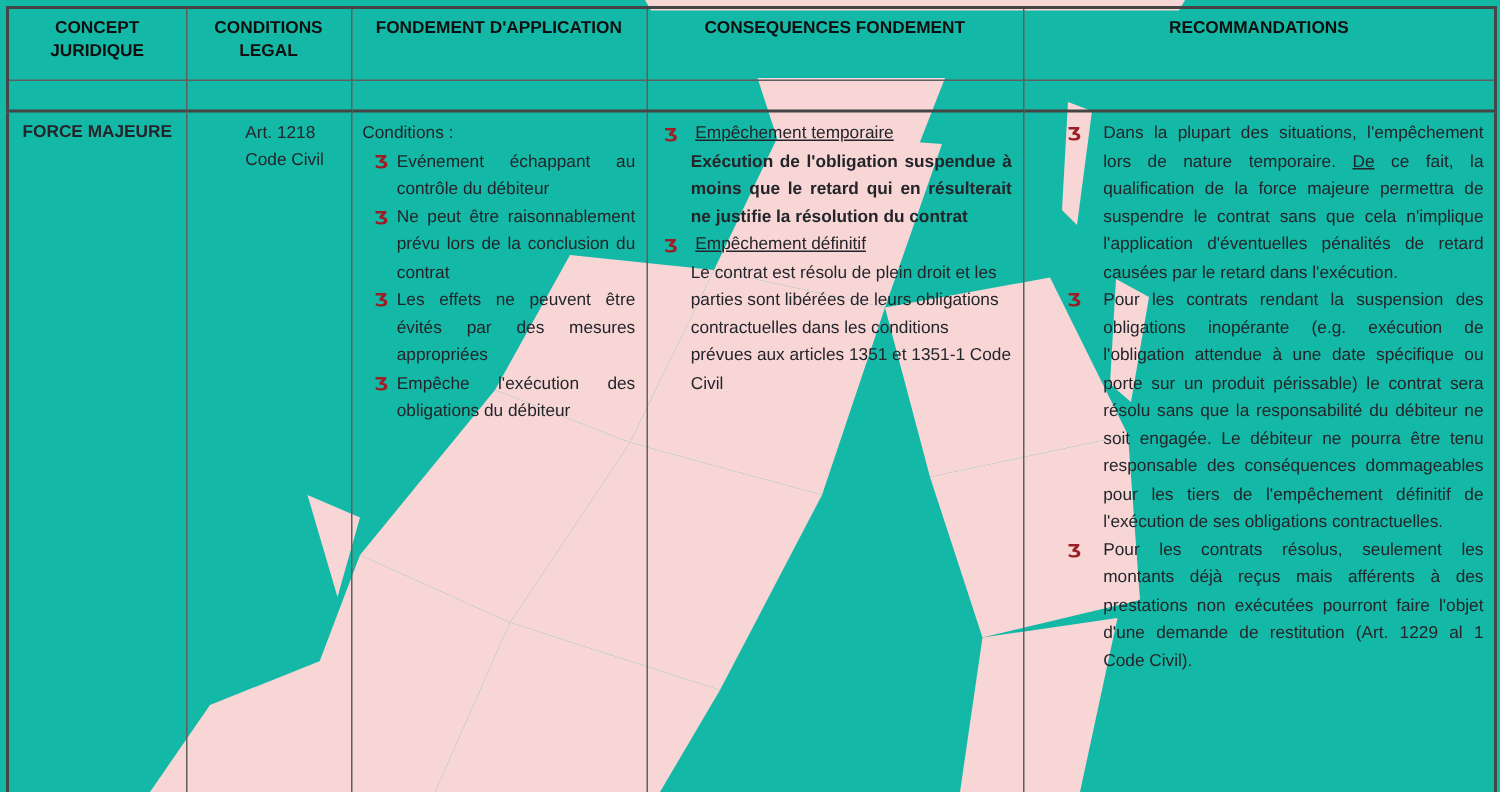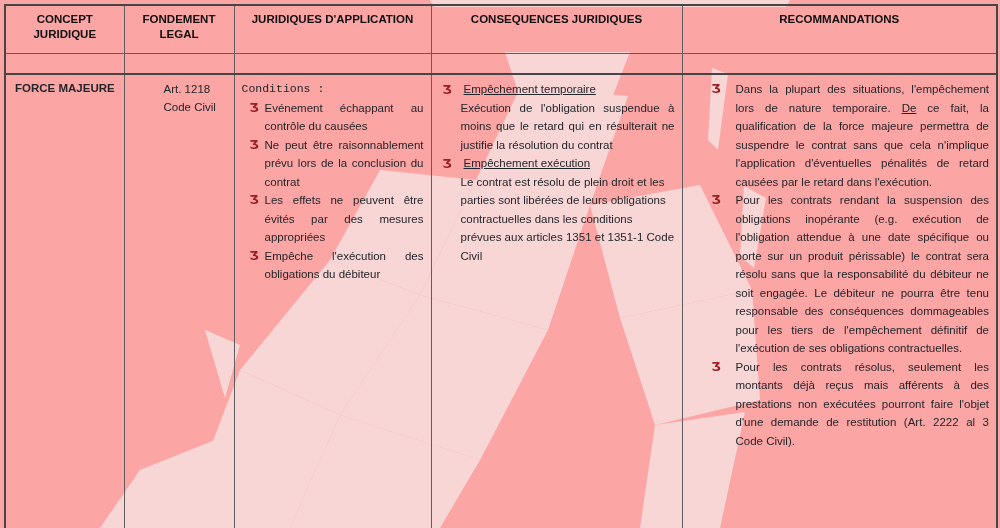--- a/index.html
+++ b/index.html
@@ -4,21 +4,21 @@
 <style>
   * { box-sizing: border-box; margin: 0; padding: 0; }
   html, body { background: #ffffff; }
   body {
     width: 1000px; height: 528px;
     font-family: "Liberation Sans", "DejaVu Sans", sans-serif;
     color: #23252a;
   }
   .page {
     position: relative; width: 1000px; height: 528px;
-    background: #fca5a5; overflow: hidden;
+    background: #14b8a6; overflow: hidden;
   }
   .watermark {
     position: absolute; left: 0; top: 0; width: 1000px; height: 528px;
     z-index: 0; pointer-events: none;
   }
   table.fm-table {
     position: relative; z-index: 1;
     width: 992px; margin: 4px;
     border-collapse: collapse; table-layout: fixed;
     border: 2px solid #454545;
@@ -47,24 +47,24 @@
 
   ul { list-style: none; }
   li { position: relative; }
   .blt {
     position: absolute; left: 0; top: 0;
     color: #9b1f24; font-weight: bold;
     font-family: "DejaVu Sans", sans-serif;
     font-size: 12px; line-height: 18px;
   }
   .underline { text-decoration: underline; }
-  .just { text-align: justify; }
+  .just { text-align: justify; font-weight: bold; }
 
   
-  td.cell-conditions .intro { margin-bottom: 0; font-family: Liberation Mono, monospace; }
+  td.cell-conditions .intro { margin-bottom: 0; }
   td.cell-conditions ul { margin-left: 8px; }
   td.cell-conditions li { padding-left: 15px; text-align: justify; }
 
   
   td.cell-consequences { line-height: 20px; }
   td.cell-consequences ul { margin-left: 4px; }
   td.cell-consequences li { padding-left: 18px; }
   td.cell-consequences .blt { line-height: 20px; }
   .cons-title { text-decoration: underline; padding-left: 3px; }
 
@@ -103,23 +103,23 @@
     <colgroup>
       <col style="width:119px">
         <col style="width:110px">
         <col style="width:197px">
       <col style="width:251px">
         <col style="width:315px">
     </colgroup>
     <thead>
       <tr class="header-row">
         <th>CONCEPT JURIDIQUE</th>
-        <th>FONDEMENT LEGAL</th>
-        <th>JURIDIQUES D'APPLICATION</th>
-        <th>CONSEQUENCES JURIDIQUES</th>
+        <th>CONDITIONS LEGAL</th>
+        <th>FONDEMENT D'APPLICATION</th>
+        <th>CONSEQUENCES FONDEMENT</th>
         <th>RECOMMANDATIONS</th>
       </tr>
     </thead>
     <tbody>
       <tr class="spacer-row">
         <td></td>
         <td></td>
         <td></td>
         <td></td>
         <td></td>
@@ -132,21 +132,21 @@
 
         <td class="cell-fondement">
           <div>Art. 1218 Code Civil</div>
         </td>
 
         <td class="cell-conditions">
           <div class="intro">Conditions :</div>
           <ul>
             <li>
               <span class="blt">Ʒ</span>
-              <span>Evénement échappant au contrôle du causées</span>
+              <span>Evénement échappant au contrôle du débiteur</span>
             </li>
             <li>
               <span class="blt">Ʒ</span>
               <span>Ne peut être raisonnablement prévu lors de la conclusion du contrat</span>
             </li>
             <li>
               <span class="blt">Ʒ</span>
               <span>Les effets ne peuvent être évités par des mesures appropriées</span>
             </li>
             <li>
@@ -158,39 +158,39 @@
 
         <td class="cell-consequences">
           <ul>
             <li>
               <span class="blt">Ʒ</span>
               <div class="cons-title">Empêchement temporaire</div>
               <div class="cons-body just">Exécution de l'obligation suspendue à moins que le retard qui en résulterait ne justifie la résolution du contrat</div>
             </li>
             <li>
               <span class="blt">Ʒ</span>
-              <div class="cons-title">Empêchement exécution</div>
+              <div class="cons-title">Empêchement définitif</div>
               <div class="cons-body">Le contrat est résolu de plein droit et les parties sont libérées de leurs obligations contractuelles dans les conditions prévues aux articles 1351 et 1351-1 Code Civil</div>
             </li>
           </ul>
         </td>
 
         <td class="cell-recommandations">
           <ul>
             <li>
               <span class="blt">Ʒ</span>
               <span><span>Dans la plupart des situations, l'empêchement lors de nature temporaire. </span><span class="underline">De</span><span> ce fait, la qualification de la force majeure permettra de suspendre le contrat sans que cela n'implique l'application d'éventuelles pénalités de retard causées par le retard dans l'exécution.</span></span>
             </li>
             <li>
               <span class="blt">Ʒ</span>
               <span>Pour les contrats rendant la suspension des obligations inopérante (e.g. exécution de l'obligation attendue à une date spécifique ou porte sur un produit périssable) le contrat sera résolu sans que la responsabilité du débiteur ne soit engagée. Le débiteur ne pourra être tenu responsable des conséquences dommageables pour les tiers de l'empêchement définitif de l'exécution de ses obligations contractuelles.</span>
             </li>
             <li>
               <span class="blt">Ʒ</span>
-              <span>Pour les contrats résolus, seulement les montants déjà reçus mais afférents à des prestations non exécutées pourront faire l'objet d'une demande de restitution (Art. 2222 al 3 Code Civil).</span>
+              <span>Pour les contrats résolus, seulement les montants déjà reçus mais afférents à des prestations non exécutées pourront faire l'objet d'une demande de restitution (Art. 1229 al 1 Code Civil).</span>
             </li>
           </ul>
         </td>
 
       </tr>
     </tbody>
   </table>
 </div>
 
 </body></html>

